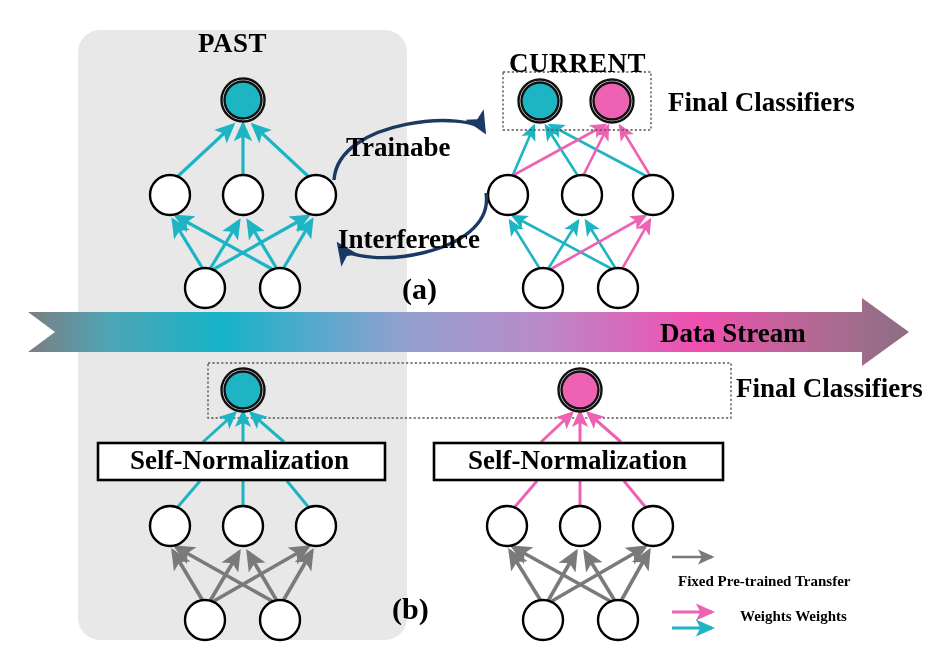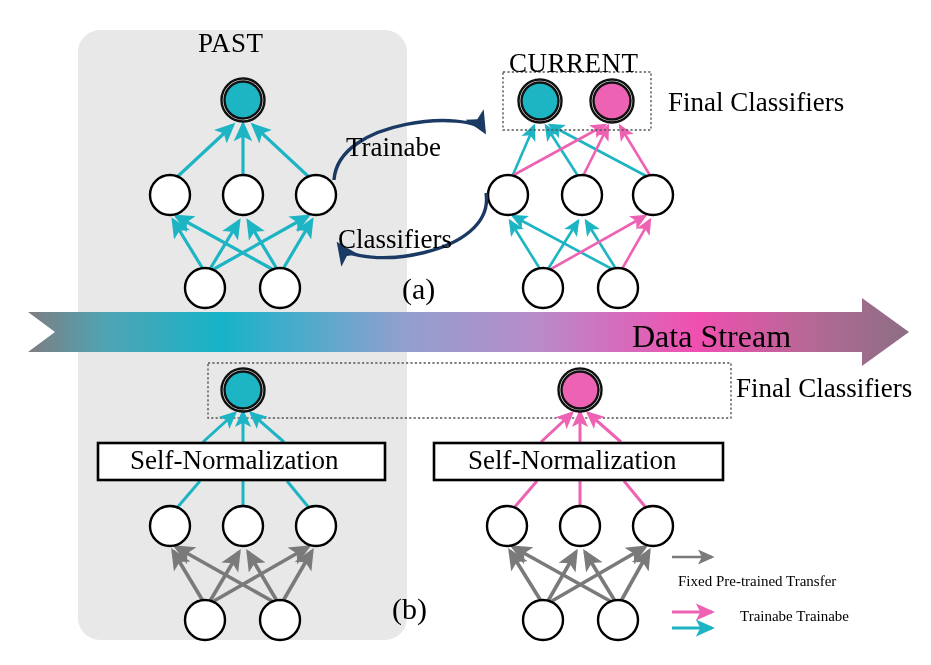--- a/index.html
+++ b/index.html
@@ -10,41 +10,42 @@
   body {
     width: 931px;
     height: 665px;
     font-family: "Liberation Serif", "DejaVu Serif", serif;
     overflow: hidden;
   }
   #figure {
     position: relative;
     width: 931px;
     height: 665px;
+    font-weight: bold;
   }
   #figure svg {
     position: absolute;
     top: 0;
     left: 0;
   }
   .txt {
     position: absolute;
     white-space: nowrap;
     color: #000000;
     font-family: "Liberation Serif", "DejaVu Serif", serif;
   }
   .t-past      { left: 198px;  top: 28px;  font-size: 27px; letter-spacing: 0.5px;}
   .t-current   { left: 509px;  top: 28px;  font-size: 27px; letter-spacing: 0.5px; margin-top: 20px;}
   .t-transfer  { left: 346px;  top: 132px; font-size: 27px; }
   .t-interf    { left: 338px;  top: 224px; font-size: 27px; }
   .t-fc-top    { left: 668px;  top: 87px;  font-size: 27px; }
   .t-fc-bot    { left: 736px;  top: 373px; font-size: 27px; }
   .t-a         { left: 402px;  top: 272px; font-size: 30px; }
   .t-b         { left: 392px;  top: 592px; font-size: 30px; }
-  .t-stream    { left: 632px;  top: 318px; font-size: 32px; }
+  .t-stream    { left: 660px;  top: 318px; font-size: 27px; }
   .t-sn-left   { left: 130px;  top: 445px; font-size: 27px; }
   .t-sn-right  { left: 468px;  top: 445px; font-size: 27px; }
   .t-lg-fixed  { left: 678px;  top: 573px; font-size: 15px; }
   .t-lg-train  { left: 740px;  top: 608px; font-size: 15px; }
 </style>
 </head>
 <body>
 
 <div id="figure">
 
@@ -247,24 +248,24 @@
     <g>
       <line x1="672" y1="557" x2="712" y2="557" stroke="#7A7A7A" stroke-width="2.6" marker-end="url(#mGray)"></line>
       <line x1="672" y1="612" x2="712" y2="612" stroke="#EE62B4" stroke-width="3.0" marker-end="url(#mPink)"></line>
       <line x1="672" y1="628" x2="712" y2="628" stroke="#1DB4C4" stroke-width="3.0" marker-end="url(#mTeal)"></line>
     </g>
   </svg>
 
   <div class="txt t-past">PAST</div>
   <div class="txt t-current">CURRENT</div>
   <div class="txt t-transfer">Trainabe</div>
-  <div class="txt t-interf">Classifiers</div>
+  <div class="txt t-interf">Interference</div>
   <div class="txt t-fc-top">Final Classifiers</div>
   <div class="txt t-fc-bot">Final Classifiers</div>
   <div class="txt t-a">(a)</div>
   <div class="txt t-b">(b)</div>
   <div class="txt t-stream">Data Stream</div>
   <div class="txt t-sn-left">Self-Normalization</div>
   <div class="txt t-sn-right">Self-Normalization</div>
   <div class="txt t-lg-fixed">Fixed Pre-trained Transfer</div>
-  <div class="txt t-lg-train">Trainabe Trainabe</div>
+  <div class="txt t-lg-train">Weights Weights</div>
 
 </div>
 
 </body></html>

